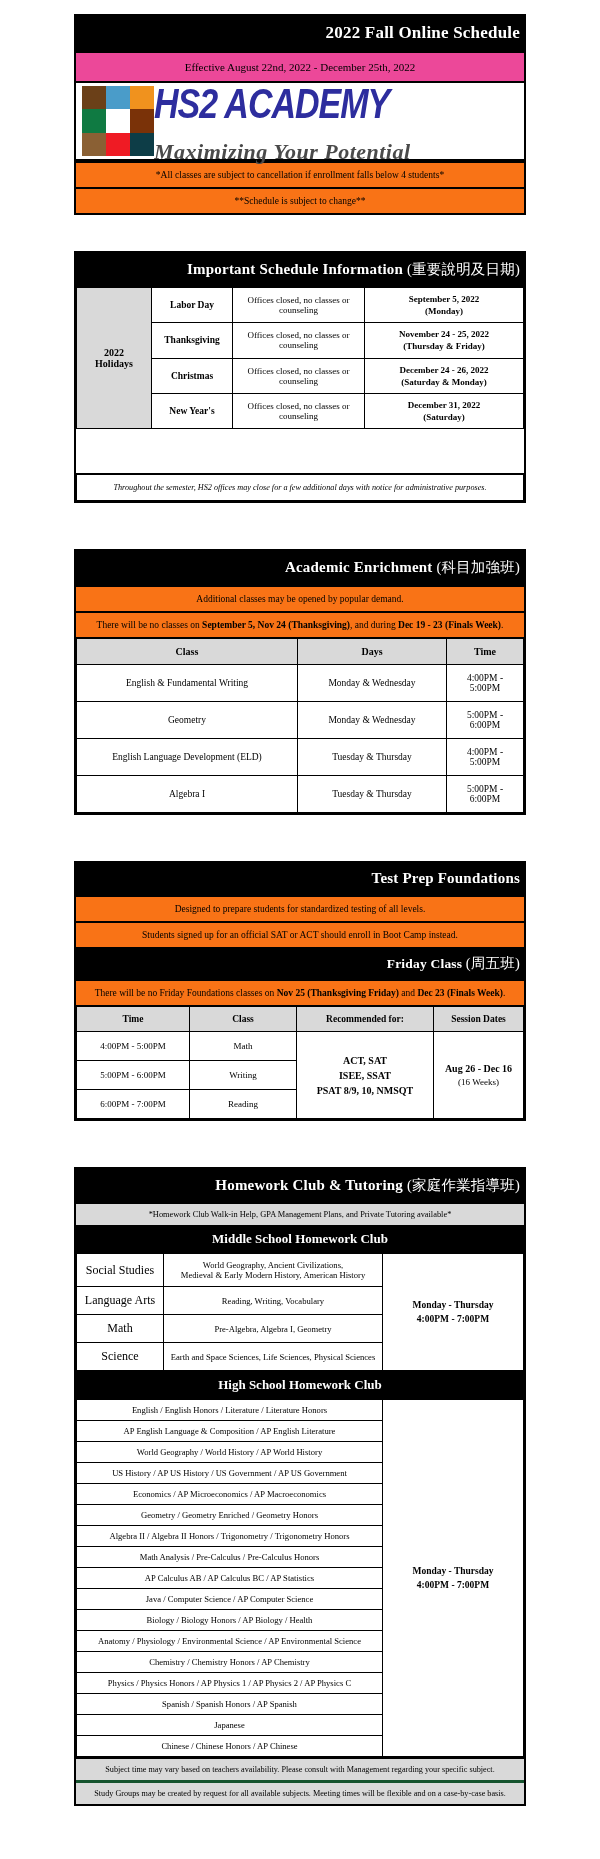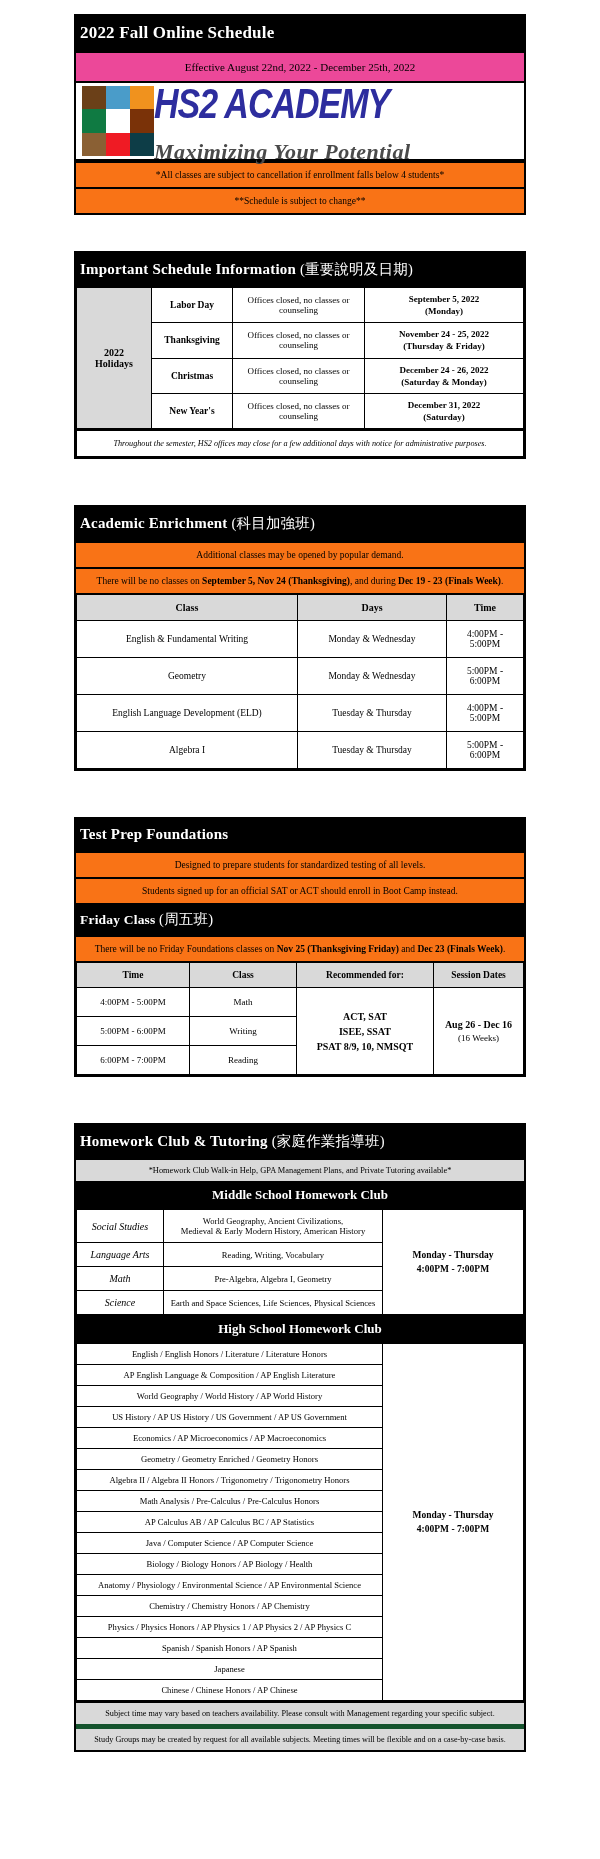--- a/index.html
+++ b/index.html
@@ -9,21 +9,21 @@
     font-family:"Liberation Serif","DejaVu Serif",serif;
     color:#000;
     -webkit-font-smoothing:antialiased;
   }
   .page{width:600px;padding:14px 0 10px 0;box-sizing:border-box;}
   .block{width:452px;margin:0 auto 0 auto;border:2px solid #000;box-sizing:border-box;background:#fff;}
   .gap-md{height:36px;}
   .gap-lg{height:46px;}
 
   .bar{
-    background:#000;color:#fff;text-align:left;
+    background:#000;color:#fff;text-align:right;
     font-weight:bold;letter-spacing:.2px;
     padding:7px 4px 8px 4px;
     font-size:15px;
   }
   .bar .cjk{font-weight:normal;font-size:14.5px;}
   .bar.sub{font-size:13.5px;padding:5px 4px 6px 4px;}
 
   .rowline{
     border-top:2px solid #000;
     text-align:center;
@@ -64,44 +64,44 @@
     font-size:22px;line-height:24px;color:#4a4a4a;
     margin-top:24px;letter-spacing:.5px;
   }
 
   
   .hol td{font-size:9px;}
   .hol .yearcell{background:#d9d9d9;font-weight:bold;font-size:10px;width:66px;}
   .hol .namecell{font-weight:bold;font-size:9.5px;width:72px;}
   .hol .desccell{font-size:9px;}
   .hol .datecell{font-weight:bold;font-size:9px;width:150px;line-height:1.35;}
-  .hol .note{border:1px solid #000;border-top:2px solid #000;font-style:italic;font-size:8.2px;padding:8px 6px;text-align:center;}
+  .hol .note{border:1px solid #000;border-top:2px solid #000;font-style:italic;font-size:8.2px;padding:8px 6px;text-align:center;margin-top:44px;}
 
   
   .enr th:nth-child(1){width:212px;}
   .enr th:nth-child(2){width:140px;}
   .enr td{padding:8px 4px;font-size:9.5px;}
 
   
   .fri th{font-size:9.5px;}
   .fri td{padding:9px 4px;font-size:9px;}
   .fri .big{font-weight:bold;font-size:10px;line-height:1.5;}
   .fri .ses{font-weight:bold;font-size:10px;line-height:1.5;}
 
   
   .hw .lede{border:none;border-top:2px solid #000;background:#fff;font-weight:bold;font-size:8.6px;padding:7px 8px;text-align:center;}
   .hw .lede2{border:none;border-top:1px solid #000;background:#d9d9d9;font-size:8.4px;padding:6px 8px;text-align:center;}
   .hw .secbar{background:#000;color:#fff;text-align:center;font-weight:bold;font-size:13px;padding:6px 4px;}
   .ms td{font-size:8.6px;padding:6px 4px;}
-  .ms .subj{width:78px;font-size:10px;font-style:italic;}
+  .ms .subj{width:78px;font-size:12px;}
   .ms .when{width:132px;font-weight:bold;font-size:9.5px;line-height:1.5;}
   .hs td{font-size:8.6px;padding:5px 4px;}
   .hs .when{width:132px;font-weight:bold;font-size:9.5px;line-height:1.5;}
   .hw .foot{border:none;border-top:2px solid #000;background:#d9d9d9;font-size:8.2px;padding:6px 8px;text-align:center;}
-  .hw .foot2{border:none;border-top:5px solid #14532d;background:#d9d9d9;font-size:8.2px;padding:6px 8px;text-align:center;}
+  .hw .foot2{border:none;border-top:3px solid #14532d;background:#d9d9d9;font-size:8.2px;padding:6px 8px;text-align:center;}
 </style>
 </head>
 <body>
 
 <div class="page">
 
   <div class="block">
     <div class="bar hdr-title">2022 Fall Online Schedule</div>
     <div class="rowline white hdr-eff">Effective August 22nd, 2022 - December 25th, 2022</div>
     <div class="logo-cell">

